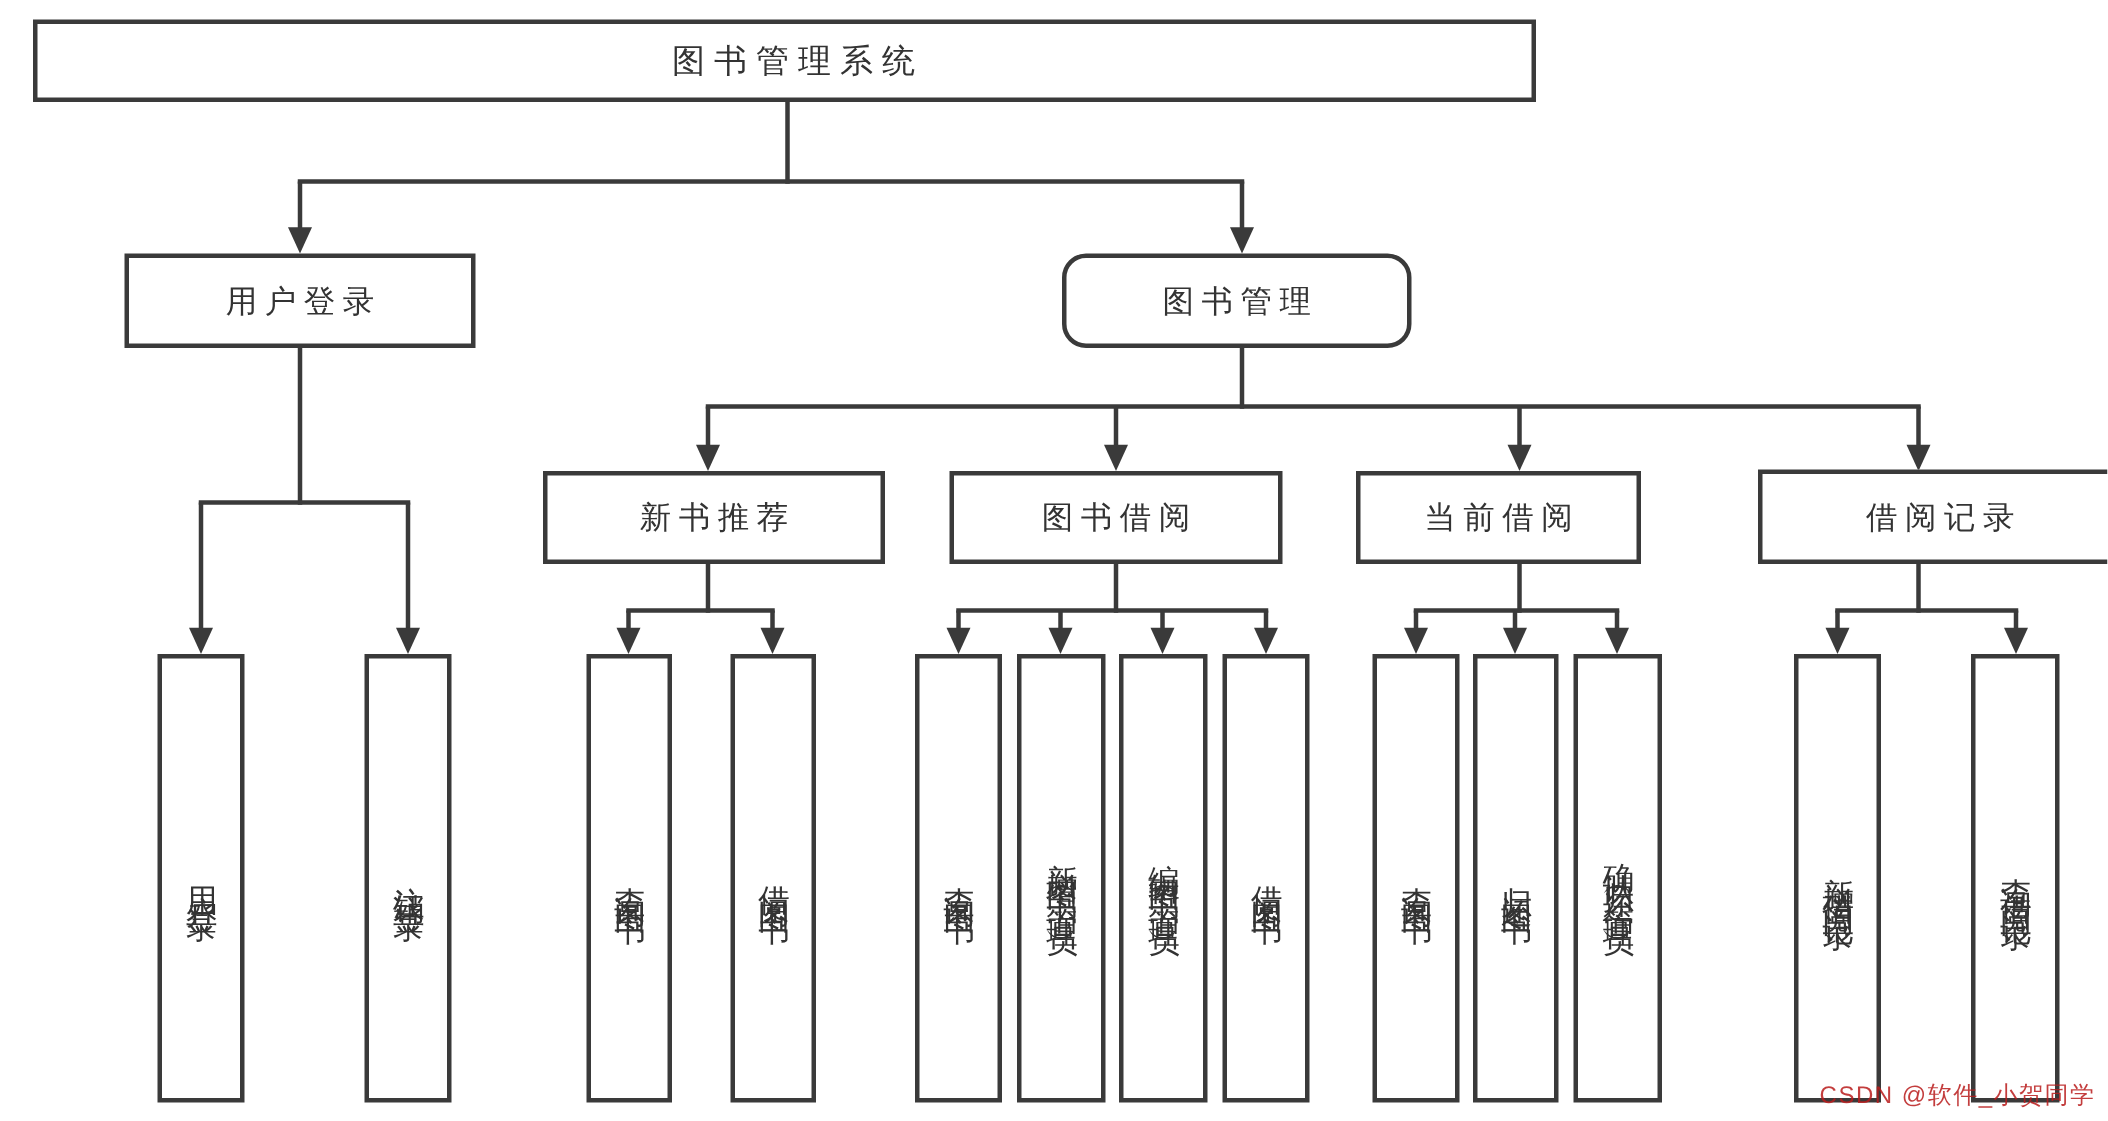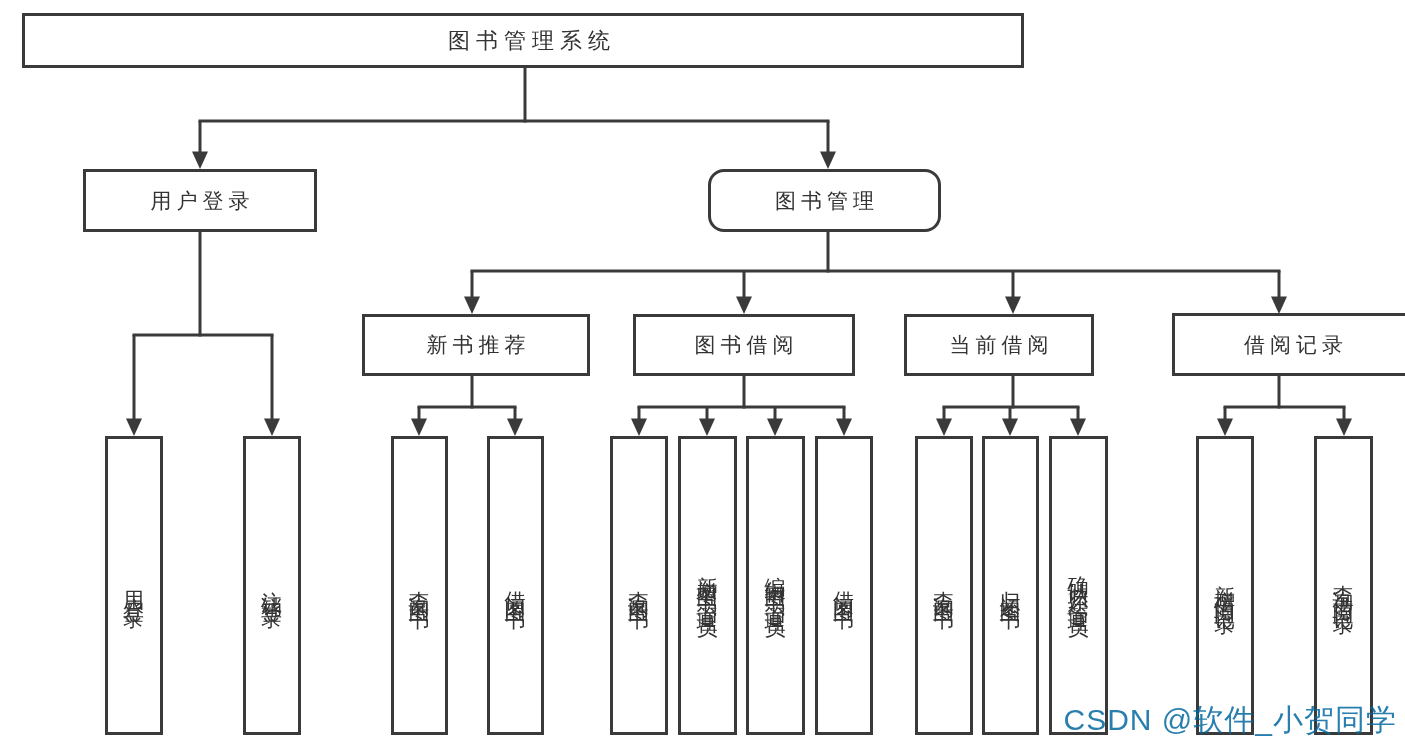--- a/index.html
+++ b/index.html
@@ -31,22 +31,22 @@
   .root-box{font-size:22px;letter-spacing:6px;text-indent:6px;padding-left:12px;}
   .v-box{
     writing-mode:vertical-rl;
     font-size:21px;
     letter-spacing:6px;
     line-height:1;
   }
   .watermark{
     position:absolute;
     right:8px;bottom:6px;
-    font-size:30px;
-    color:#0369a1;
+    font-size:16px;
+    color:#b91c1c;
     opacity:.85;
     letter-spacing:1px;
     white-space:nowrap;
     pointer-events:none;
     z-index:5;
   }
 </style>
 </head>
 <body>
 

